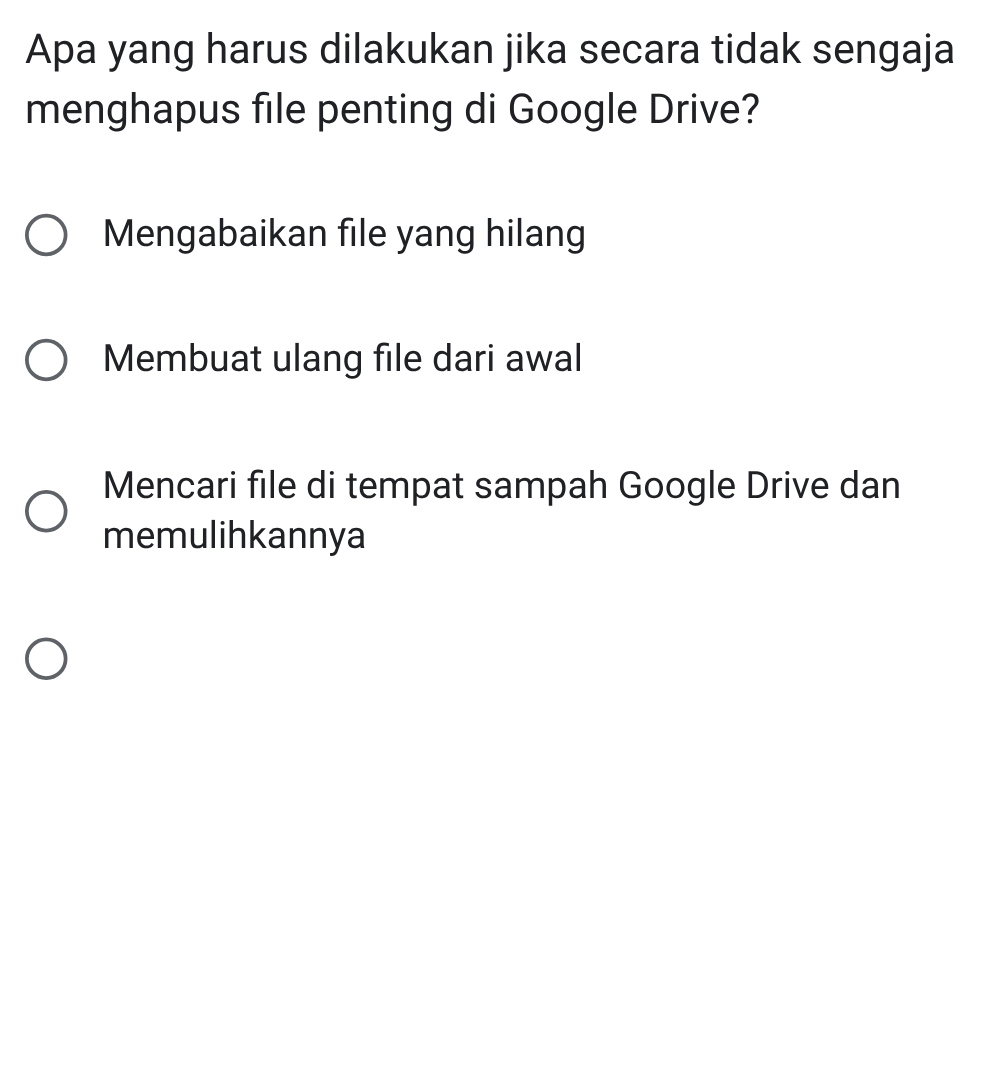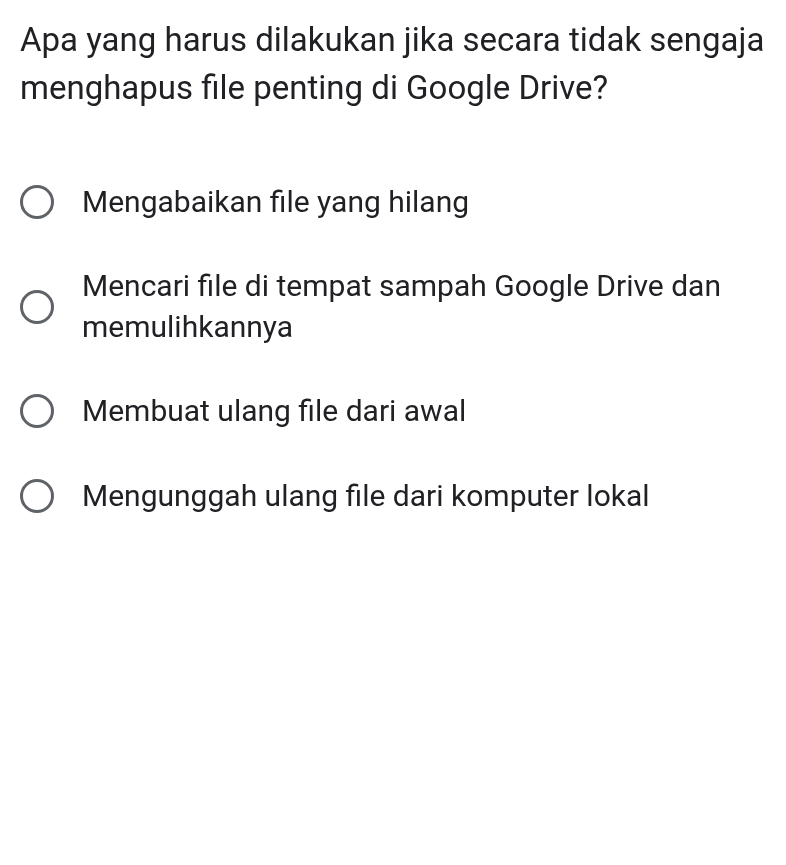--- a/index.html
+++ b/index.html
@@ -11,27 +11,27 @@
       font-family: Roboto, Arial, sans-serif;
       background: #ffffff;
       width: 786px;
       padding: 16px 20px;
       color: #202124;
     }
     .question-text {
       font-size: 33px;
       line-height: 1.45;
       color: #202124;
-      margin-bottom: 70px;
+      margin-bottom: 56px;
       font-weight: 400;
     }
     .options {
       display: flex;
       flex-direction: column;
-      gap: 44px;
+      gap: 60px;
     }
     .option {
       display: flex;
       align-items: center;
       gap: 28px;
       cursor: pointer;
     }
     .radio {
       flex-shrink: 0;
       width: 34px;
@@ -52,23 +52,22 @@
 
 <div class="question-text">Apa yang harus dilakukan jika secara tidak sengaja menghapus file penting di Google Drive?</div>
 
 <div class="options">
   <div class="option">
     <div class="radio"></div>
     <div class="option-label">Mengabaikan file yang hilang</div>
   </div>
   <div class="option">
     <div class="radio"></div>
+    <div class="option-label">Membuat ulang file dari awal</div>
+  </div>
+  <div class="option">
+    <div class="radio"></div>
     <div class="option-label">Mencari file di tempat sampah Google Drive dan memulihkannya</div>
   </div>
   <div class="option">
     <div class="radio"></div>
-    <div class="option-label">Membuat ulang file dari awal</div>
-  </div>
-  <div class="option">
-    <div class="radio"></div>
-    <div class="option-label">Mengunggah ulang file dari komputer lokal</div>
   </div>
 </div>
 
 </body></html>

